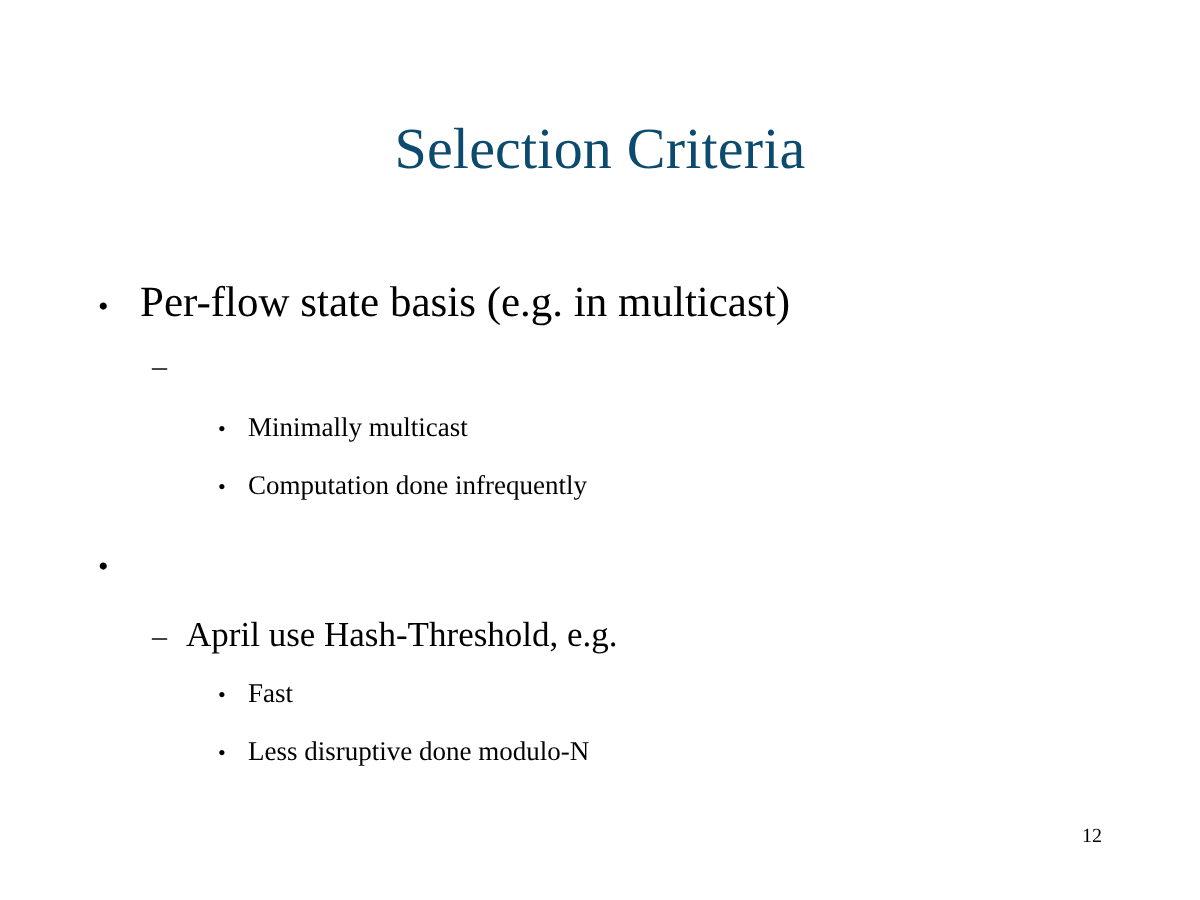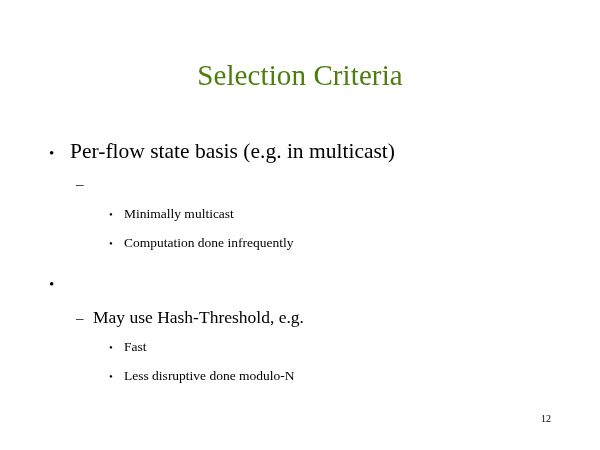--- a/index.html
+++ b/index.html
@@ -21,21 +21,21 @@
     background: #ffffff;
   }
   .slide-title {
     position: absolute;
     top: 58px;
     left: 0;
     width: 600px;
     text-align: center;
     font-size: 29px;
     line-height: 34px;
-    color: #4d7c0f;
+    color: #0c4a6e;
     letter-spacing: 0.1px;
   }
   .body-list {
     position: absolute;
     top: 132px;
     left: 0;
     width: 600px;
   }
   .bullet-row {
     display: flex;
@@ -125,21 +125,21 @@
     </div>
 
     <div class="group-gap"></div>
 
     <div class="bullet-row lvl1">
       <span class="bullet-mark">•</span>
     </div>
 
     <div class="bullet-row lvl2">
       <span class="bullet-mark">–</span>
-      <span class="bullet-text">May use Hash-Threshold, e.g.</span>
+      <span class="bullet-text">April use Hash-Threshold, e.g.</span>
     </div>
 
     <div class="bullet-row lvl3">
       <span class="bullet-mark">•</span>
       <span class="bullet-text">Fast</span>
     </div>
 
     <div class="bullet-row lvl3">
       <span class="bullet-mark">•</span>
       <span class="bullet-text">Less disruptive done modulo-N</span>

